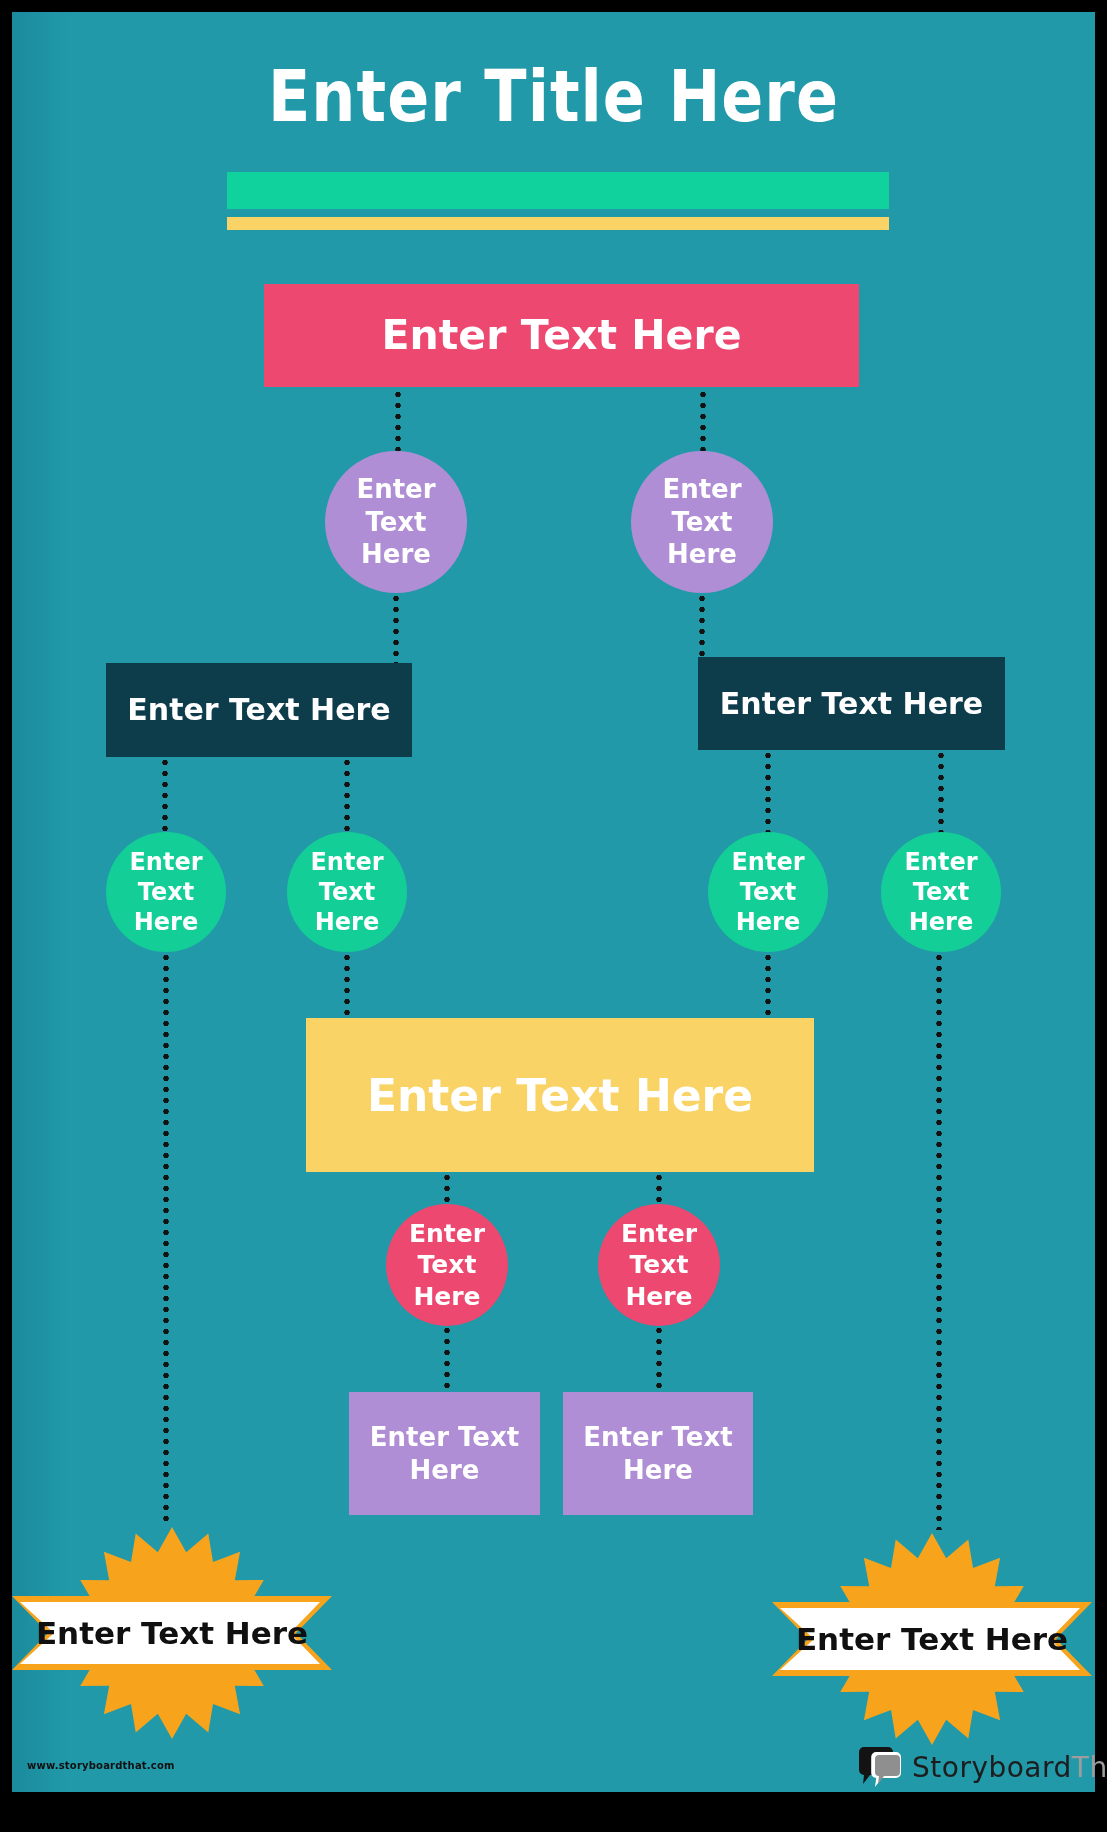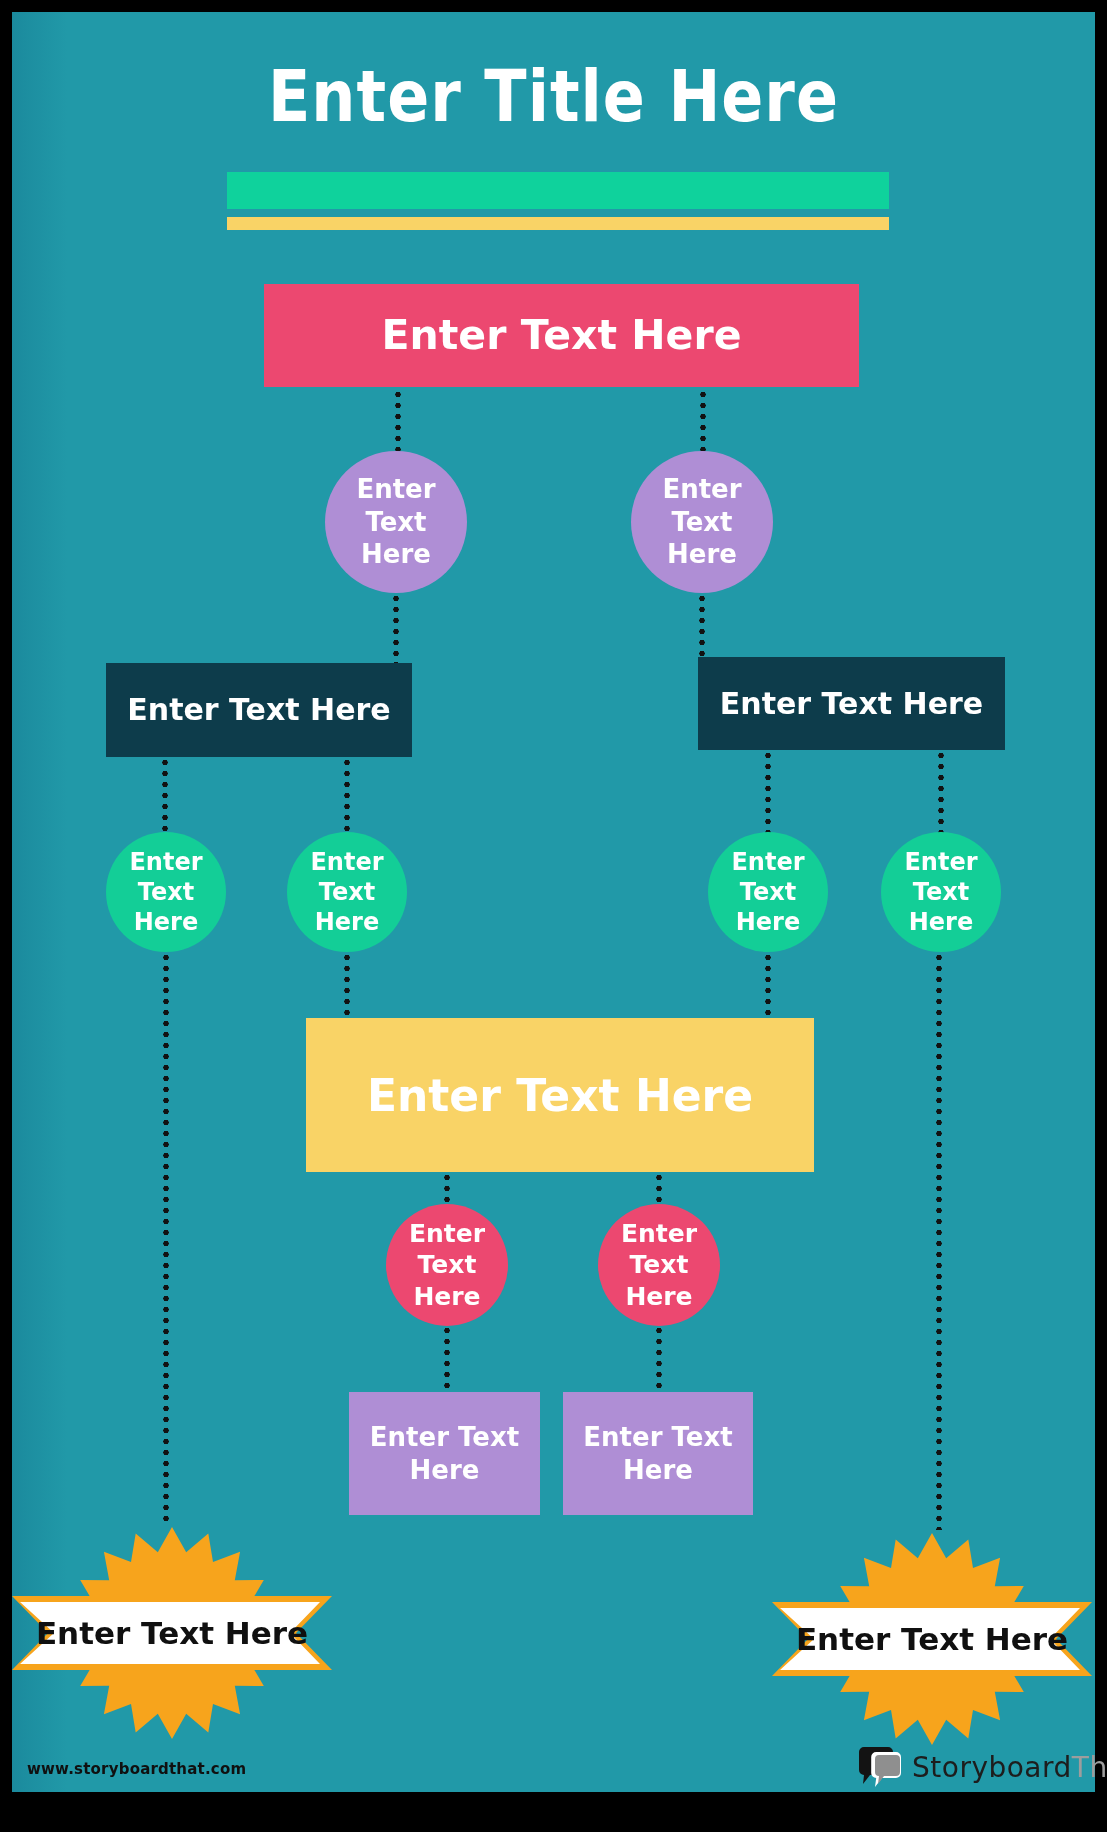--- a/index.html
+++ b/index.html
@@ -58,21 +58,21 @@
     background-image:radial-gradient(circle,#121212 2.5px,rgba(0,0,0,0) 2.9px);
     background-size:8px 11px;background-repeat:repeat-y;background-position:center top;
   }
   .badge-svg{position:absolute;overflow:visible;}
   .badge-label{
     font-family:"DejaVu Sans","Liberation Sans",sans-serif;
     font-size:31px;font-weight:700;fill:#101010;
   }
   .site-url{
     position:absolute;left:27px;top:1760px;
-    font-size:15px;font-weight:700;color:#101010;letter-spacing:.2px;
+    font-size:10px;font-weight:700;color:#101010;letter-spacing:.2px;
   }
   .brand{
     position:absolute;left:858px;top:1744px;height:46px;
     display:flex;align-items:center;gap:8px;
   }
   .brand-text{font-size:28px;letter-spacing:.5px;display:flex;}
   .brand-text .dark{color:#1d1d1d;}
   .brand-text .gray{color:#9d9d9d;}
 </style>
 </head>

